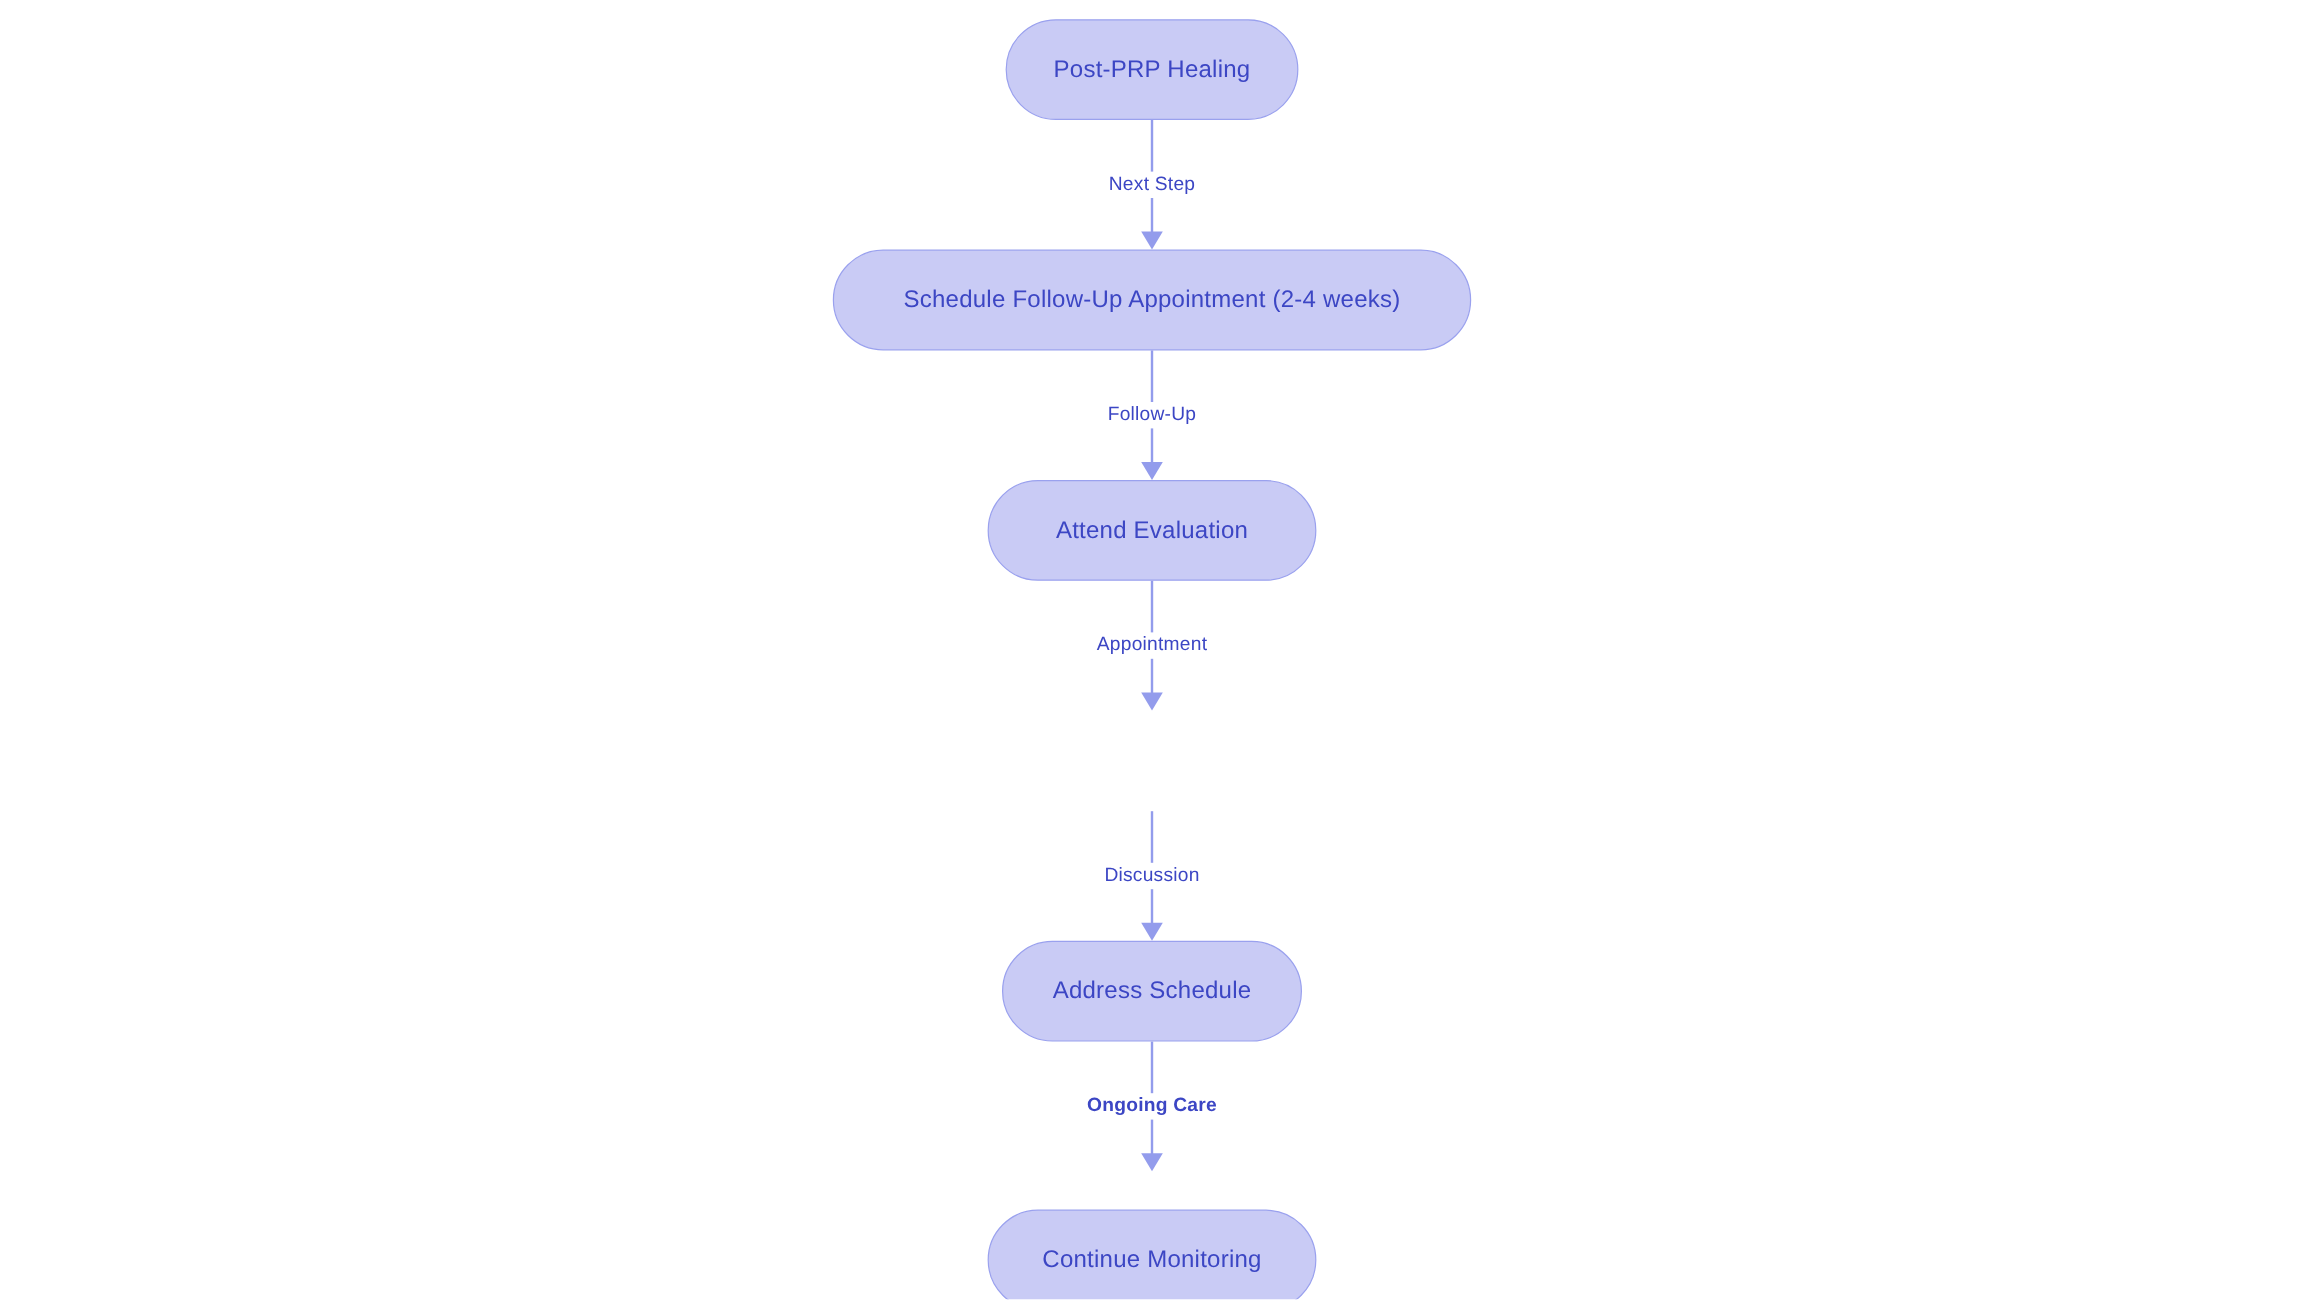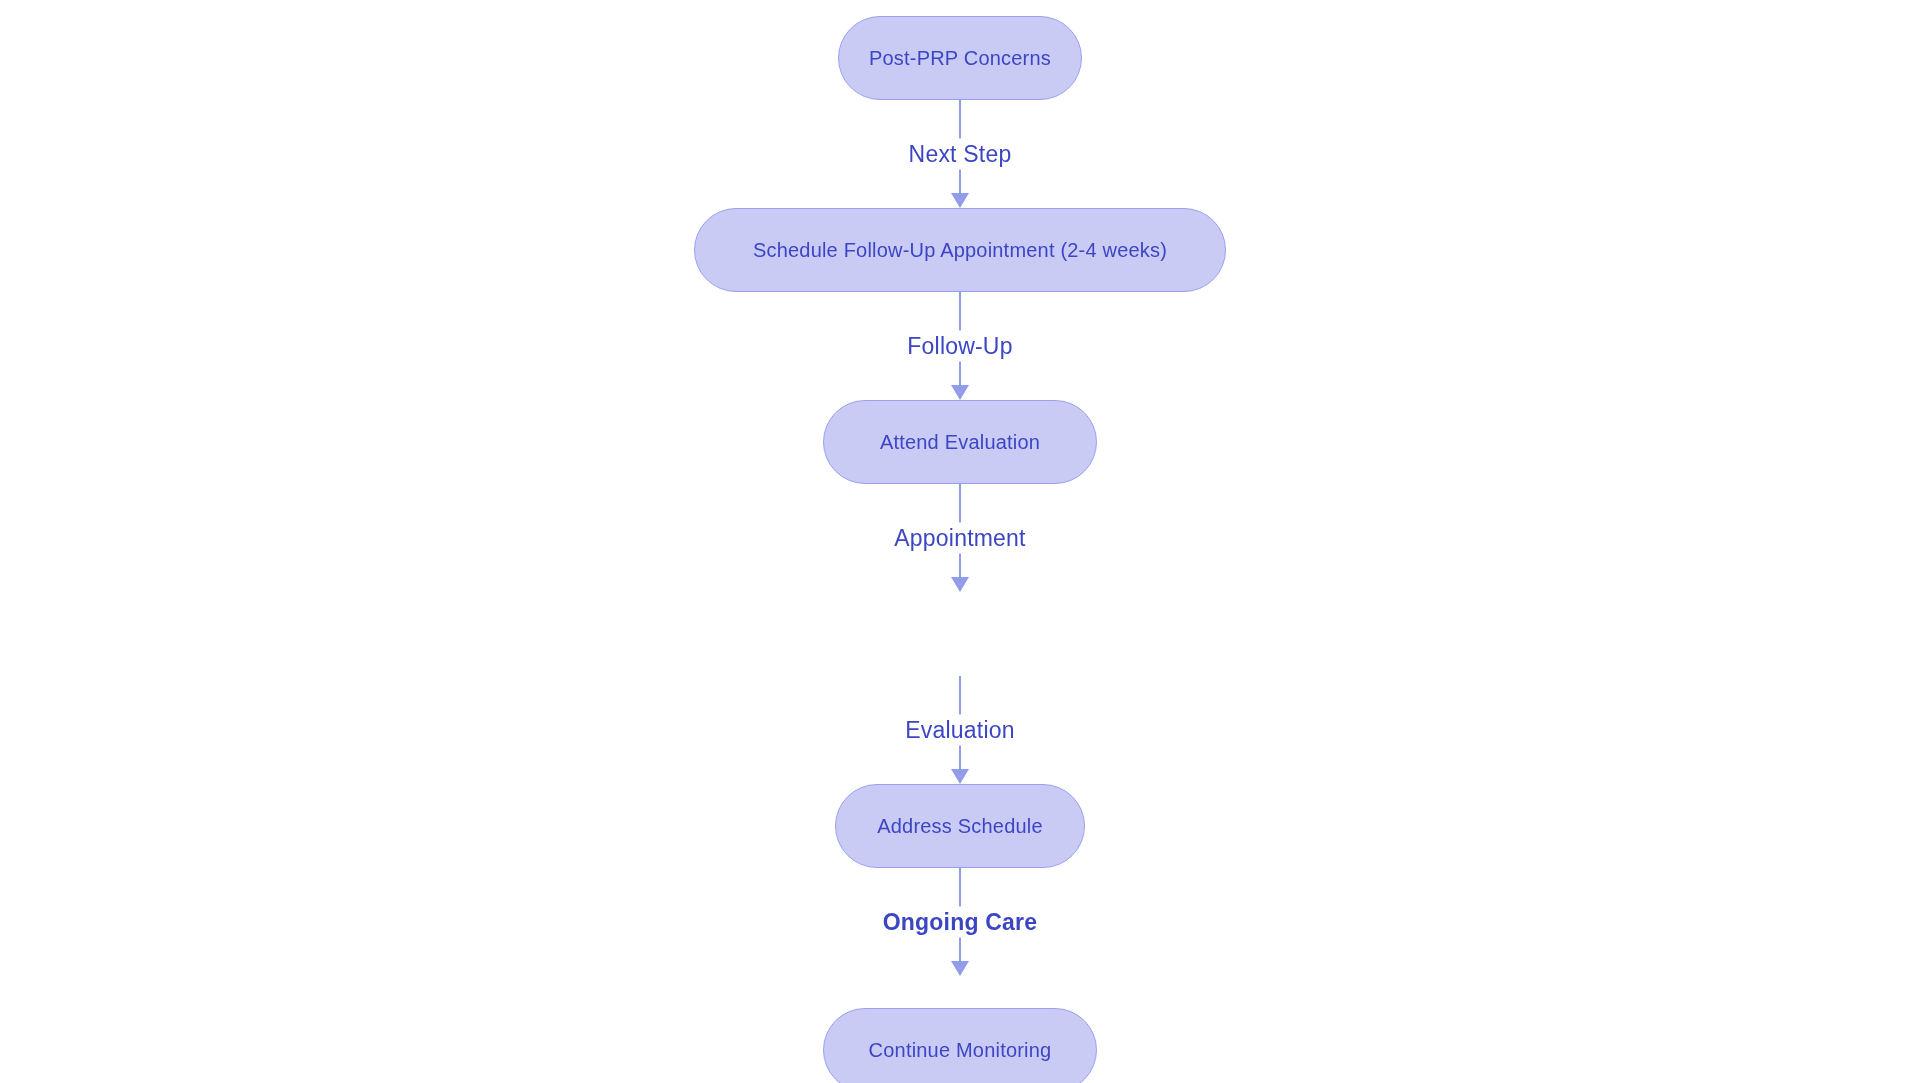--- a/index.html
+++ b/index.html
@@ -65,33 +65,33 @@
     border-right: 9px solid transparent;
     border-top: 15px solid var(--edge-color);
   }
   .edge-label {
     position: absolute;
     top: 50%;
     left: 50%;
     transform: translate(-50%, -50%);
     background: var(--canvas-bg);
     padding: 2px 8px;
-    font-size: 23px;
+    font-size: 16px;
     letter-spacing: 0.2px;
     color: var(--edge-label-color);
     white-space: nowrap;
   }
 </style>
 </head>
 <body>
 
 <div class="canvas">
 
   <div class="node" style="top:16px; width:244px;">
-    <span>Post-PRP Concerns</span>
+    <span>Post-PRP Healing</span>
   </div>
 
   <div class="edge" style="top:100px;">
     <div class="edge-line"></div>
     <div class="arrowhead"></div>
     <div class="edge-label">Next Step</div>
   </div>
 
   <div class="node" style="top:208px; width:532px;justify-content:center;">
     <span>Schedule Follow-Up Appointment (2-4 weeks)</span>
@@ -110,21 +110,21 @@
   <div class="edge" style="top:484px;">
     <div class="edge-line"></div>
     <div class="arrowhead"></div>
     <div class="edge-label">Appointment</div>
   </div>
 
 
   <div class="edge" style="top:676px;">
     <div class="edge-line"></div>
     <div class="arrowhead"></div>
-    <div class="edge-label">Evaluation</div>
+    <div class="edge-label">Discussion</div>
   </div>
 
   <div class="node" style="top:784px; width:250px;">
     <span>Address Schedule</span>
   </div>
 
   <div class="edge" style="top:868px;font-weight:bold;">
     <div class="edge-line"></div>
     <div class="arrowhead"></div>
     <div class="edge-label">Ongoing Care</div>

